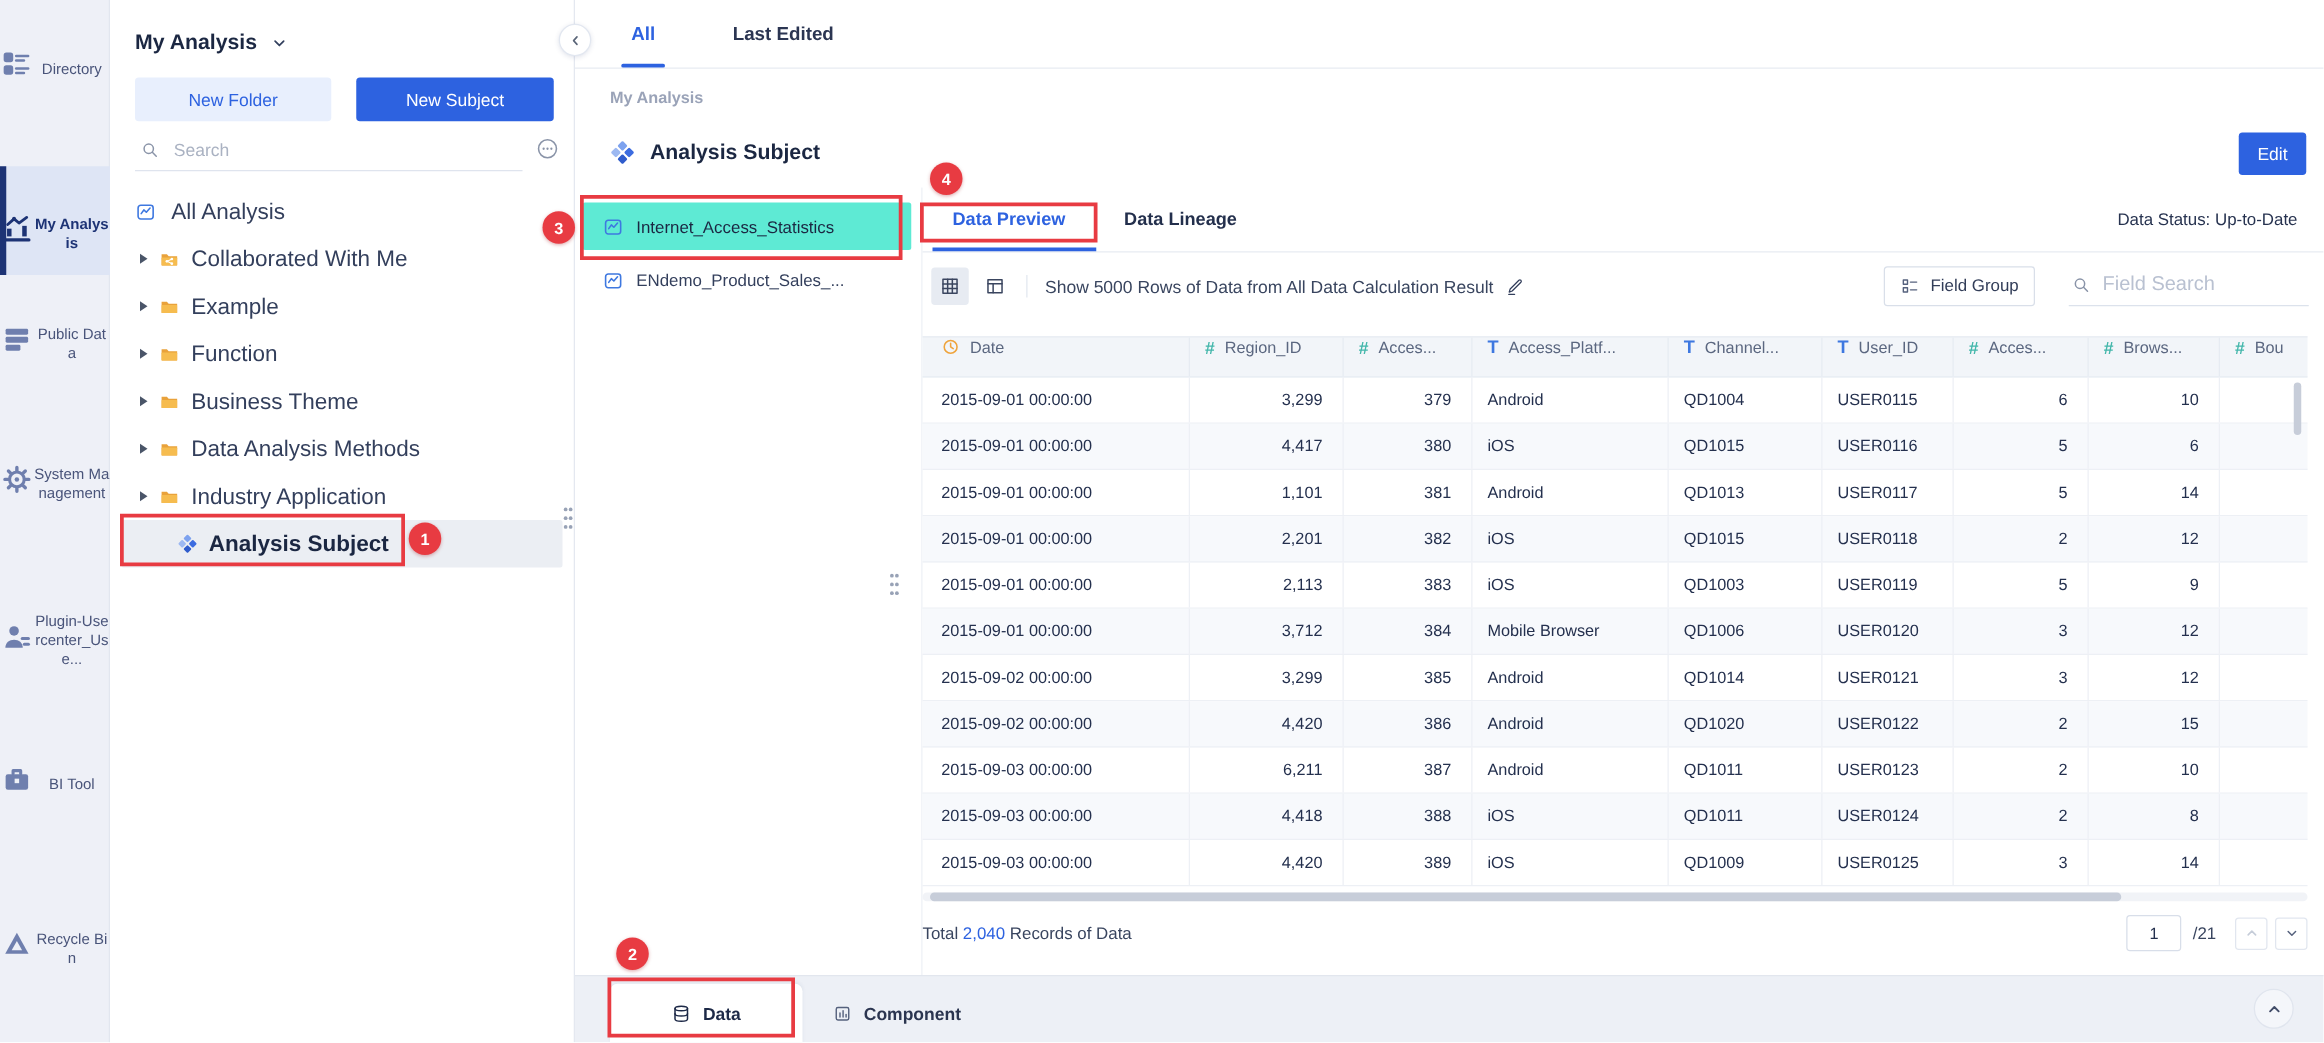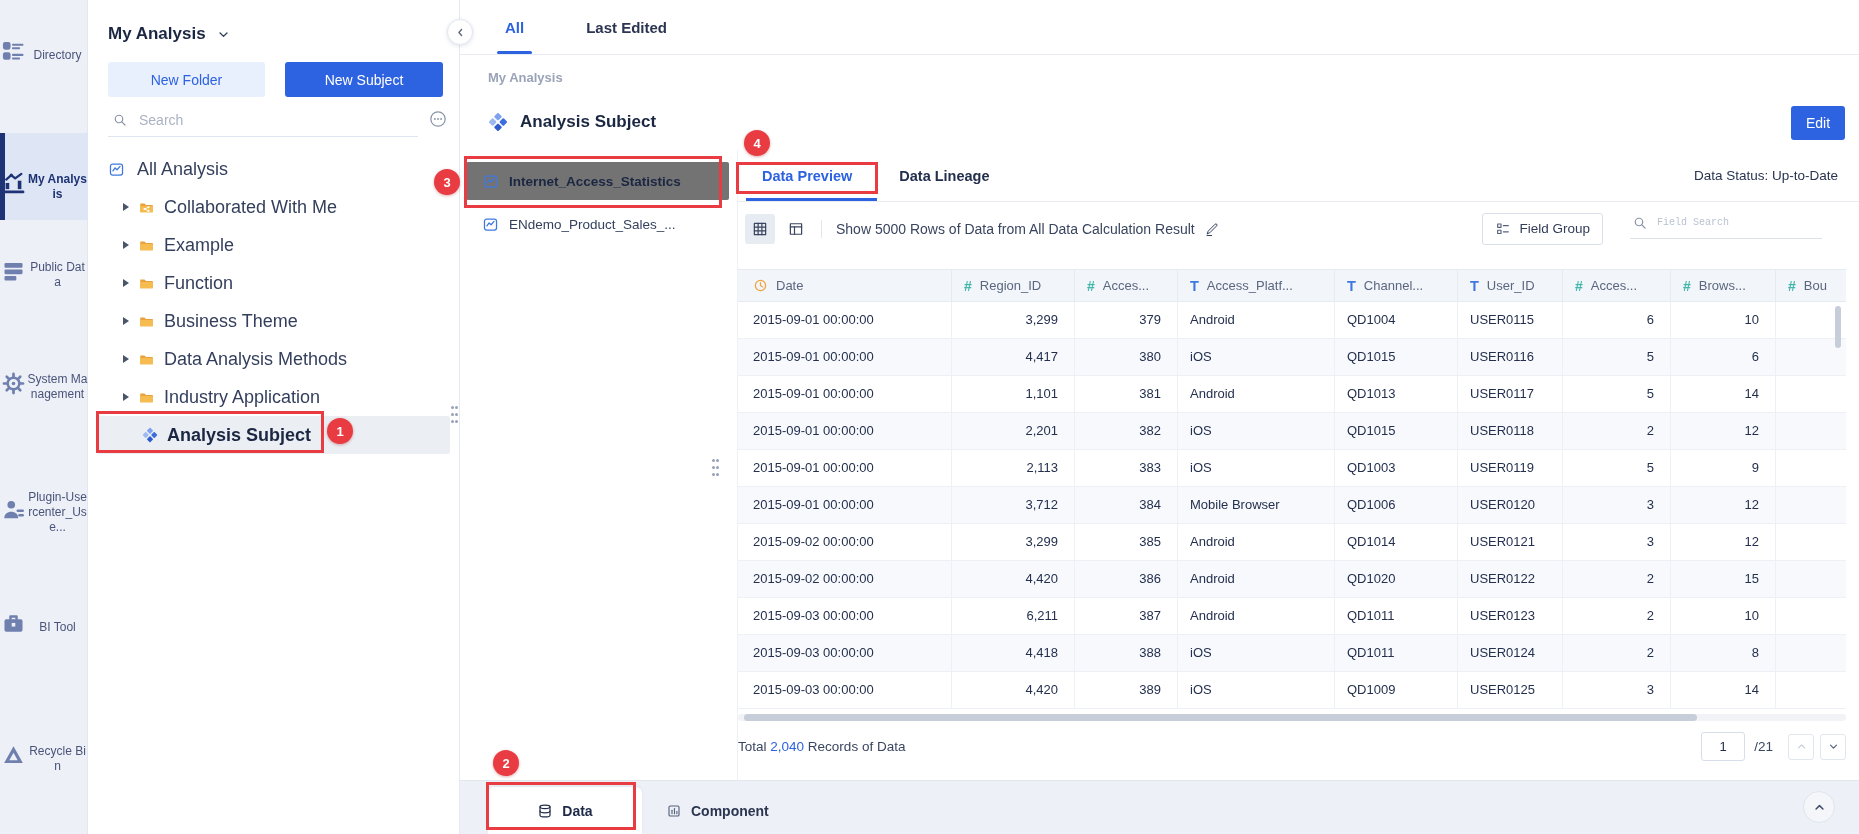--- a/index.html
+++ b/index.html
@@ -32,21 +32,21 @@
   .btn.primary{width:158px;background:var(--accent);color:#fff}
   .search-row{position:absolute;left:20px;top:108px;width:310px;border-bottom:1px solid #dfe4ee;display:flex;align-items:flex-end;gap:11px;padding:4px 2px 8px 4px}
   .search-row .ic{width:16px;height:16px;color:#8a94a8}
   .search-row input{border:none;outline:none;font-family:inherit;font-size:14px;color:var(--text);width:240px;background:transparent}
   .search-row input::placeholder{color:#aab2c2}
   .search-more{position:absolute;left:340px;top:109px;width:20px;height:20px;color:#8a94a8;cursor:pointer}
   .tree{position:absolute;left:0;top:150px;right:4px}
   .tree-row{height:38px;display:flex;align-items:center;cursor:pointer;font-size:18px;color:var(--text)}
   .tree-row.root{padding-left:20px}
   .tree-row.root .ic{width:17px;height:17px;color:#3e78e0;margin-right:12px}
-  .tree-row.folder{padding-left:35px}
+  .tree-row.folder{padding-left:24px}
   .caret{width:0;height:0;border-left:6px solid #4a5568;border-top:4.5px solid transparent;border-bottom:4.5px solid transparent;margin-right:9px;flex:none}
   .tree-row .folder-ic{width:17px;height:17px;margin-right:9px}
   .tree-row.selected{background:#ebeef3;border-radius:2px;margin:0 5px 0 9px;padding-left:45px;font-weight:bold;color:var(--ink)}
   .tree-row.selected .ic{width:16px;height:16px;margin-right:9px}
 
   
   .collapse-btn{position:absolute;left:447px;top:19px;width:26px;height:26px;border-radius:50%;background:#fff;border:1px solid #e2e7f0;box-shadow:0 1px 4px rgba(40,60,110,.14);display:flex;align-items:center;justify-content:center;cursor:pointer;z-index:30}
   .collapse-btn .ic{width:13px;height:13px;color:#5a6578}
 
   
@@ -60,49 +60,49 @@
   .breadcrumb{position:absolute;left:28px;top:70px;font-size:13px;font-weight:bold;color:#9aa3b8}
   .title-row{position:absolute;left:28px;top:98px;right:0;height:48px;display:flex;align-items:center}
   .title-row .ic{width:20px;height:20px;margin-right:12px}
   .page-title{font-size:17px;font-weight:bold;color:var(--ink)}
   .edit-btn{position:absolute;right:14px;top:8px;width:54px;height:34px;background:var(--accent);color:#fff;border:none;border-radius:3px;font-family:inherit;font-size:14px;cursor:pointer}
 
   .content-row{position:absolute;left:0;top:150px;right:0;bottom:54px;display:flex}
   .item-list{width:277px;flex:none;padding:12px 8px 0 6px}
   .list-item{height:38px;margin-bottom:5px;display:flex;align-items:center;padding-left:16px;border-radius:2px;cursor:pointer;font-size:13.5px;color:var(--text)}
   .list-item .ic{width:17px;height:17px;margin-right:10px;color:#3e78e0}
-  .list-item.selected{background:#737373;font-weight:bold;color:var(--ink)}
+  .list-item.selected{background:#5eead4;font-weight:normal;color:var(--ink)}
 
   .detail{flex:1;min-width:0;border-left:1px solid #eef1f6;display:flex;flex-direction:column}
   .detail-tabs{height:52px;flex:none;display:flex;align-items:stretch;padding-left:24px;border-bottom:1px solid #e8ecf2}
   .dtab{position:relative;display:flex;align-items:center;gap:6px;margin-right:47px;font-size:14.5px;font-weight:bold;color:#232f4c;cursor:pointer}
   .dtab.active{color:var(--accent)}
   .dtab.active::after{content:'';position:absolute;left:-16px;right:-25px;bottom:0;height:3px;background:var(--accent)}
   .dtab .ic{width:15px;height:15px;color:var(--accent)}
   .data-status{margin-left:auto;padding-right:21px;display:flex;align-items:center;font-size:13.5px;font-weight:normal;color:#273350}
 
   .toolbar{height:53px;flex:none;display:flex;align-items:center;padding-left:7px}
   .view-btn{width:30px;height:30px;border-radius:3px;display:flex;align-items:center;justify-content:center;cursor:pointer;background:transparent}
   .view-btn.selected{background:#e7ebf2}
   .view-btn .ic{width:18px;height:18px;color:#3a455f}
   .tb-sep{width:1px;height:18px;background:#e2e7ef;margin:0 14px 0 10px}
   .show-text{font-size:14px;color:#39455f}
   .pencil{width:16px;height:16px;margin-left:9px;color:#333f5c;cursor:pointer}
-  .tb-right{margin-left:auto;display:flex;align-items:flex-start;padding-right:37px}
+  .tb-right{margin-left:auto;display:flex;align-items:flex-end;padding-right:12px}
   .fg-btn{height:32px;border:1px solid #d9dfe9;border-radius:3px;background:#fff;display:flex;align-items:center;gap:8px;padding:0 12px;font-family:inherit;font-size:13.5px;color:#323d58;cursor:pointer}
   .fg-btn .ic{width:16px;height:16px;color:#55617d}
   .field-search{margin-left:27px;display:flex;align-items:center;gap:9px;border-bottom:1px solid #dce2ec;padding:2px 2px 7px 2px;width:192px}
   .field-search .ic{width:16px;height:16px;color:#8a94a8}
-  .field-search input{border:none;outline:none;font-family:Liberation Mono, monospace;font-size:10px;width:150px;color:var(--text)}
+  .field-search input{border:none;outline:none;font-family:Liberation Sans, sans-serif;font-size:16px;width:150px;color:var(--text)}
   .field-search input::placeholder{color:#b9c1d1}
 
   .table-wrap{margin:14px 13px 0 0}
   .t-grid{display:grid;grid-template-columns:214px 123px 103px 157px 123px 105px 108px 105px minmax(40px,1fr)}
   .t-head{background:#f2f5f9;border-top:1px solid var(--line);border-bottom:1px solid var(--line)}
-  .t-hcell{height:31px;display:flex;align-items:center;gap:8px;padding-left:12px;font-size:13px;color:#5b6780;border-right:1px solid var(--line);overflow:hidden;white-space:nowrap}
+  .t-hcell{height:31px;display:flex;gap:8px;padding-left:12px;font-size:13px;color:#5b6780;border-right:1px solid var(--line);overflow:hidden;white-space:nowrap}
   .t-hcell:first-child{padding-left:15px}
   .t-hcell:last-child{border-right:none}
   .hd-hash{color:#44b7ab;font-weight:bold;font-size:14px}
   .hd-T{color:#3e78e0;font-weight:bold;font-size:14.5px}
   .t-hcell .ic{width:15px;height:15px;color:#efa43d}
   .t-row{border-bottom:1px solid var(--rowline)}
   .t-row:nth-child(even){background:#f7f9fc}
   .t-cell{height:36px;line-height:36px;font-size:13px;color:#24304e;padding-left:12px;border-right:1px solid var(--rowline);overflow:hidden;white-space:nowrap}
   .t-cell:first-child{padding-left:15px}
   .t-cell:last-child{border-right:none}

